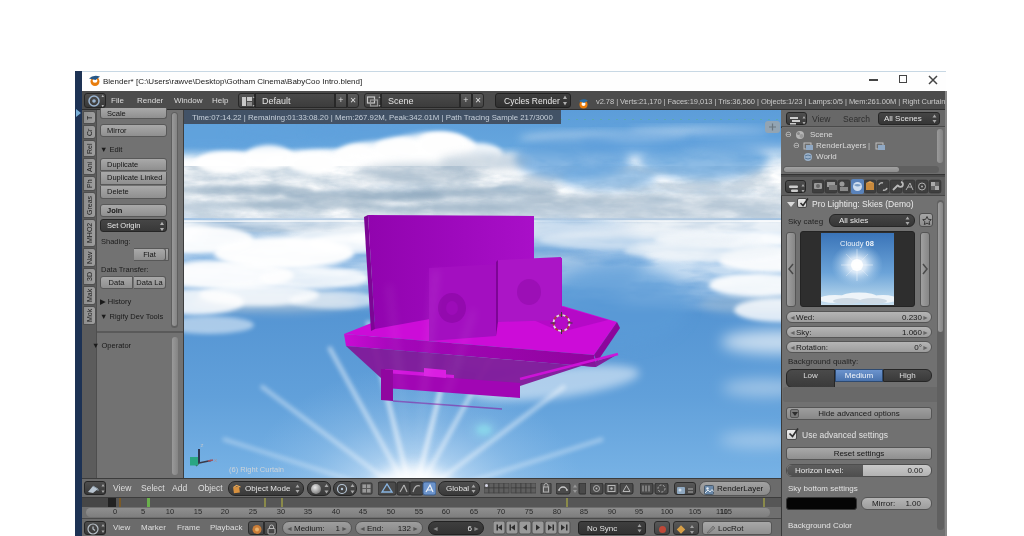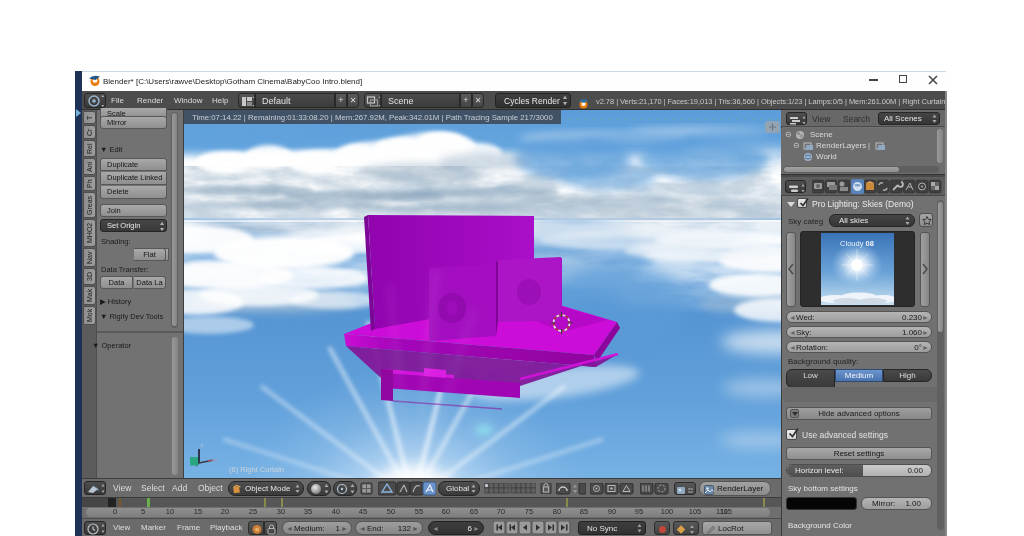--- a/index.html
+++ b/index.html
@@ -105,26 +105,26 @@
 </div>
 
 <div id="toolpanel" class="abs"></div>
 
 <style>
 .tbtn{position:absolute;left:100px;width:67px;height:13px;background:linear-gradient(#a9a9a9,#8f8f8f);border:1px solid #585858;border-radius:3px;color:#151515;font-size:7.5px;line-height:12px;padding-left:6px;white-space:nowrap;overflow:hidden;}
 .tlabel{position:absolute;left:101px;color:#1d1d1d;font-size:7.5px;text-align:center;}
 .thead{position:absolute;left:100px;color:#1a1a1a;font-size:7.5px;}
 </style>
 <div class="tbtn" style="top:108px;height:11px;border-top:none;border-radius:0 0 3px 3px;">Scale</div>
-<div class="tbtn" style="top:116px;">Mirror</div>
+<div class="tbtn" style="top:124px;">Mirror</div>
 <div class="thead" style="top:145px;">▼ Edit</div>
 <div class="tbtn" style="top:158px;border-radius:3px 3px 0 0;">Duplicate</div>
 <div class="tbtn" style="top:172px;border-radius:0;border-top:none;">Duplicate Linked</div>
 <div class="tbtn" style="top:186px;border-radius:0 0 3px 3px;border-top:none;">Delete</div>
-<div class="tbtn" style="top:204px;">Join</div>
+<div class="tbtn" style="top:204px;font-weight:bold;">Join</div>
 <div class="tbtn" style="top:219px;background:linear-gradient(#464646,#383838);border-color:#262626;color:#e8e8e8;">Set Origin
   <svg width="8" height="13" style="position:absolute;right:0;top:0;">
       <path d="M2 5 l4 0 l-2 -3.2 z M2 8 l4 0 l-2 3.2 z" fill="#b0b0b0"></path>
     </svg>
 </div>
 <div class="tlabel" style="top:237px;">Shading:</div>
 <div class="tbtn" style="top:248px;width:33px;padding-left:0;text-align:center;border-radius:3px 0 0 3px;margin-left:36px;">Smooth</div>
 <div class="tbtn" style="top:248px;left:134px;width:32px;padding-left:0;text-align:center;border-radius:0 3px 3px 0;border-left:none;">Flat</div>
 <div class="tlabel" style="top:265px;">Data Transfer:</div>
 <div class="tbtn" style="top:276px;width:33px;padding-left:0;text-align:center;border-radius:3px 0 0 3px;">Data</div>

